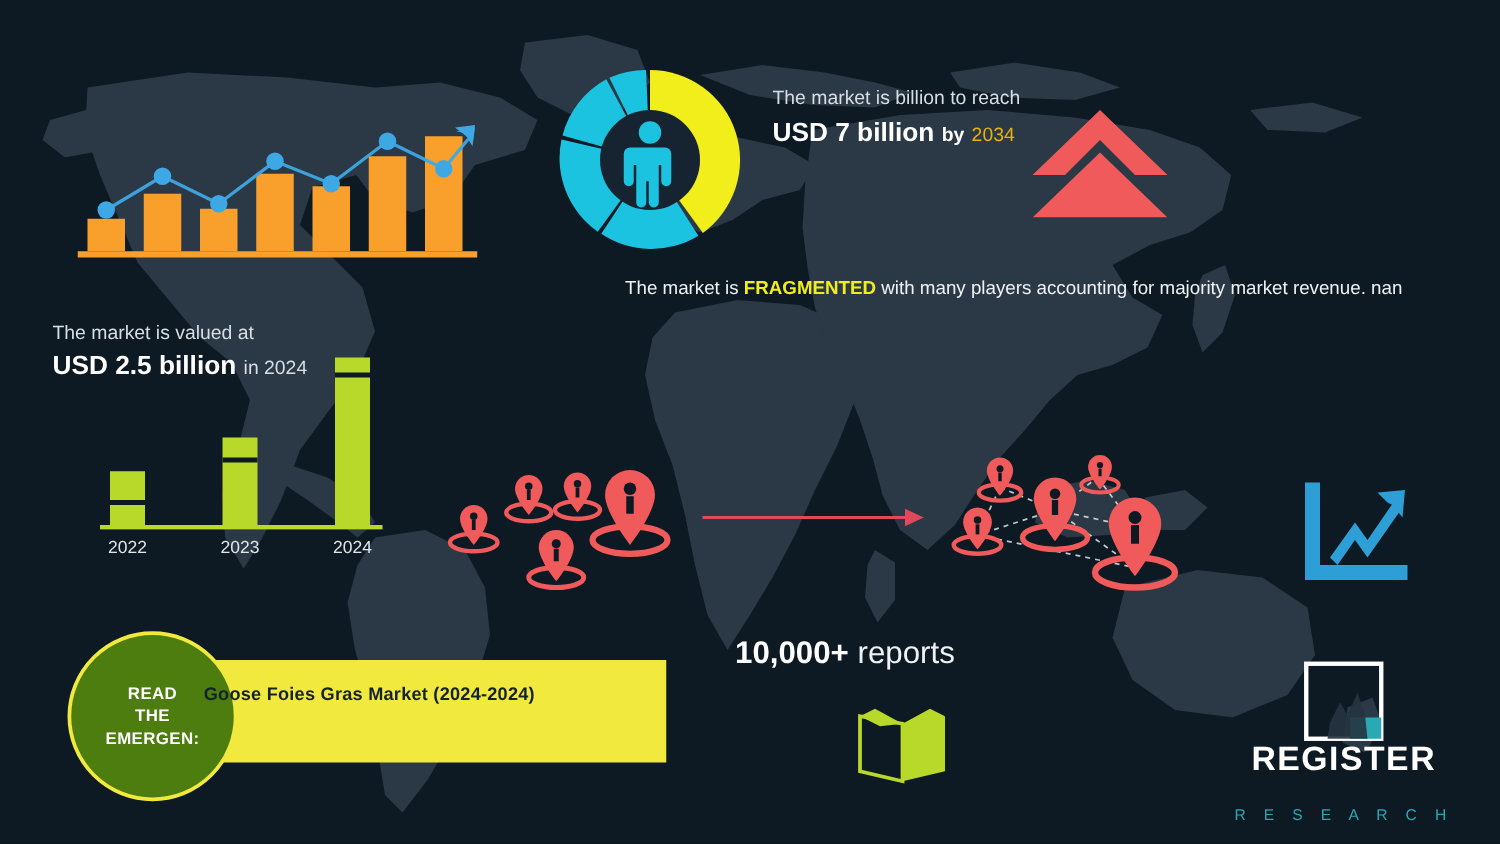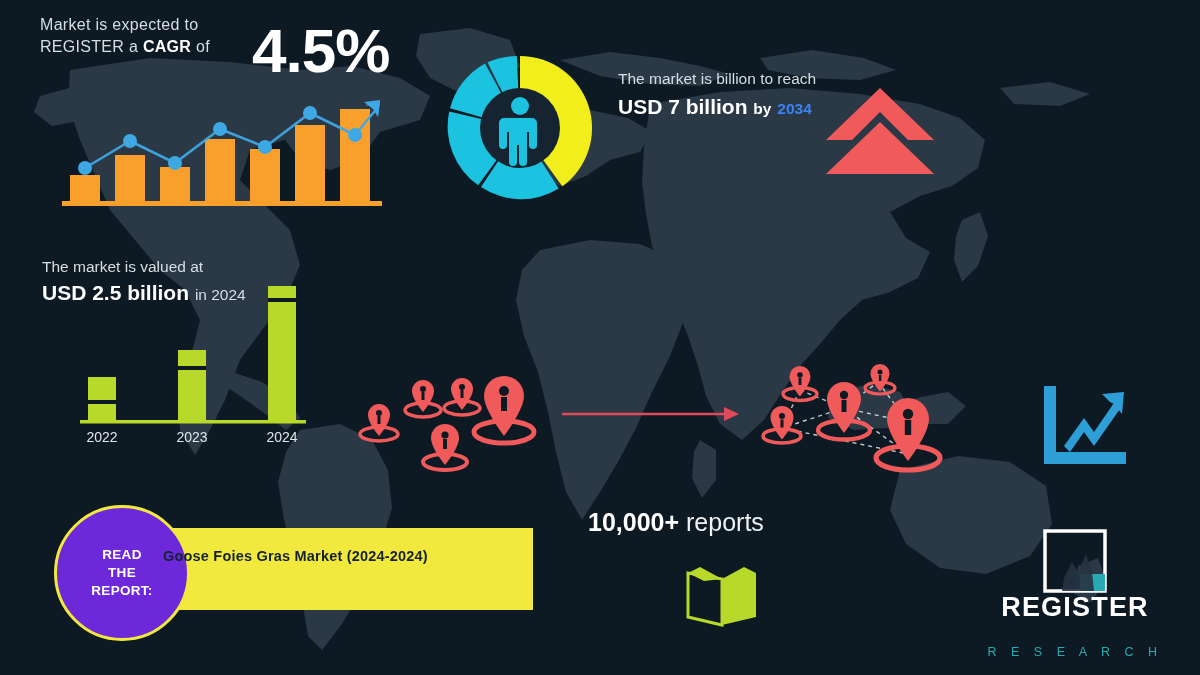--- a/index.html
+++ b/index.html
@@ -19,21 +19,21 @@
   #orange-chart{left:62px;top:82px;width:320px;height:126px;}
 
   
   #donut{left:440px;top:48px;width:160px;height:160px;}
 
   
   #forecast-block{left:618px;top:68px;width:260px;}
   #forecast-l1{color:#d7dee4;font-size:15.5px;line-height:22px;}
   #forecast-l2{color:#ffffff;font-size:21px;font-weight:bold;line-height:30px;margin-top:2px;white-space:nowrap;}
   #forecast-l2 .by{font-size:15.5px;font-weight:bold;}
-  #forecast-l2 .yr{font-size:15.5px;font-weight:bold;color:#3b82f6;}
+  #forecast-l2 .yr{font-size:15.5px;font-weight:normal;color:#eab308;}
 
   
   #chevrons{left:820px;top:82px;width:120px;height:92px;}
 
   
   #fragmented-block{left:500px;top:219px;width:640px;color:#eef2f5;font-size:15px;line-height:24px;}
   #fragmented-block .hl{color:#f2ee1c;font-weight:bold;}
 
   
   #valued-block{left:42px;top:256px;width:300px;}
@@ -44,21 +44,21 @@
   
   #green-chart{left:60px;top:272px;width:260px;height:178px;}
 
   
   #pins-left{left:352px;top:368px;width:190px;height:106px;}
   #pins-right{left:752px;top:362px;width:200px;height:118px;}
   #pin-arrow{left:560px;top:402px;width:180px;height:24px;}
 
   
   #report-bar{left:143px;top:528px;width:390px;height:82px;background:#f2e93f;}
-  #report-circle{left:54px;top:505px;width:130px;height:130px;border-radius:50%;background:#6d28d9;border:3px solid #f2e93f;
+  #report-circle{left:54px;top:505px;width:130px;height:130px;border-radius:50%;background:#4d7c0f;border:3px solid #f2e93f;
       display:flex;align-items:center;justify-content:center;}
   #report-circle span{color:#ffffff;font-size:13.5px;font-weight:bold;line-height:18px;text-align:center;letter-spacing:.3px;}
   #report-title{left:163px;top:548px;width:360px;color:#14222c;font-size:14.5px;font-weight:bold;letter-spacing:.2px;}
 
   
   #reports-block{left:588px;top:508px;width:260px;color:#eef2f5;font-size:25px;line-height:28px;}
   #reports-block .num{font-weight:bold;color:#ffffff;}
   #book-icon{left:680px;top:565px;width:84px;height:66px;}
 
   
@@ -106,25 +106,20 @@
 
       <path d="M1078 566 L1098 558 L1106 580 L1092 602 L1074 594 Z"></path>
 
       <path d="M560 60 L610 52 L660 58 L700 66 L730 74 L700 86 L650 84 L600 76 Z"></path>
       <path d="M760 58 L812 50 L864 58 L896 70 L860 80 L808 78 L768 70 Z"></path>
       <path d="M1000 88 L1050 82 L1090 94 L1060 106 L1014 104 Z"></path>
       <path d="M160 560 L200 552 L230 566 L206 582 L170 578 Z"></path>
     </g>
   </svg>
 
-  <div class="abs" id="cagr-block">
-    <div id="cagr-line1">Market is expected to</div>
-    <div id="cagr-line2"><span>REGISTER a </span><b>CAGR</b><span> of</span></div>
-    <div id="cagr-value">4.5%</div>
-  </div>
 
   <svg class="abs" id="orange-chart" viewBox="0 0 320 126">
     <g fill="#f9a02c">
       <rect x="8" y="93" width="30" height="26"></rect>
       <rect x="53" y="73" width="30" height="46"></rect>
       <rect x="98" y="85" width="30" height="34"></rect>
       <rect x="143" y="57" width="30" height="62"></rect>
       <rect x="188" y="67" width="30" height="52"></rect>
       <rect x="233" y="43" width="30" height="76"></rect>
       <rect x="278" y="27" width="30" height="92"></rect>
@@ -163,20 +158,21 @@
   <div class="abs" id="forecast-block">
     <div id="forecast-l1">The market is billion to reach</div>
     <div id="forecast-l2"><span>USD 7 billion</span> <span class="by">by</span> <span class="yr">2034</span></div>
   </div>
 
   <svg class="abs" id="chevrons" viewBox="0 0 120 92">
     <path d="M60 6 L114 58 L88 58 L60 30 L32 58 L6 58 Z" fill="#f05a5a"></path>
     <path d="M60 40 L114 92 L6 92 Z" fill="#f05a5a"></path>
   </svg>
 
+  <div class="abs" id="fragmented-block"><span>The market is </span><span class="hl">FRAGMENTED</span><span> with many players accounting for majority market revenue. nan</span></div>
 
   <div class="abs" id="valued-block">
     <div id="valued-l1">The market is valued at</div>
     <div id="valued-l2"><span>USD 2.5 billion</span> <span class="yr">in 2024</span></div>
   </div>
 
   <svg class="abs" id="green-chart" viewBox="0 0 260 178">
     <g fill="#b9d92a">
       <rect x="28" y="105" width="28" height="43"></rect>
       <rect x="118" y="78" width="28" height="70"></rect>
@@ -262,21 +258,21 @@
 
       <ellipse cx="156" cy="96" rx="32" ry="12" fill="none" stroke="#f05a5a" stroke-width="5.2"></ellipse>
       <path d="M156 36 a21 21 0 0 1 21 21 c0 15 -21 42 -21 42 s-21 -27 -21 -42 a21 21 0 0 1 21 -21 z"></path>
       <circle cx="156" cy="52" r="5.2" fill="#0d1923"></circle>
         <rect x="152.8" y="58" width="6.4" height="15" fill="#0d1923"></rect>
     </g>
   </svg>
 
   <div class="abs" id="report-bar"></div>
   <div class="abs" id="report-circle">
-    <span><span>READ</span><br><span>THE</span><br><span>REPORT:</span></span>
+    <span><span>READ</span><br><span>THE</span><br><span>EMERGEN:</span></span>
   </div>
   <div class="abs" id="report-title">Goose Foies Gras Market (2024-2024)</div>
 
   <div class="abs" id="reports-block">
     <div><span class="num">10,000+</span><span> reports</span></div>
   </div>
 
   <svg class="abs" id="book-icon" viewBox="0 0 84 66">
     <path d="M42 14 L42 60 L8 52 L8 8 Z" fill="none" stroke="#b9d92a" stroke-width="3"></path>
     <path d="M42 14 L42 60 L76 52 L76 8 Z" fill="#b9d92a"></path>

